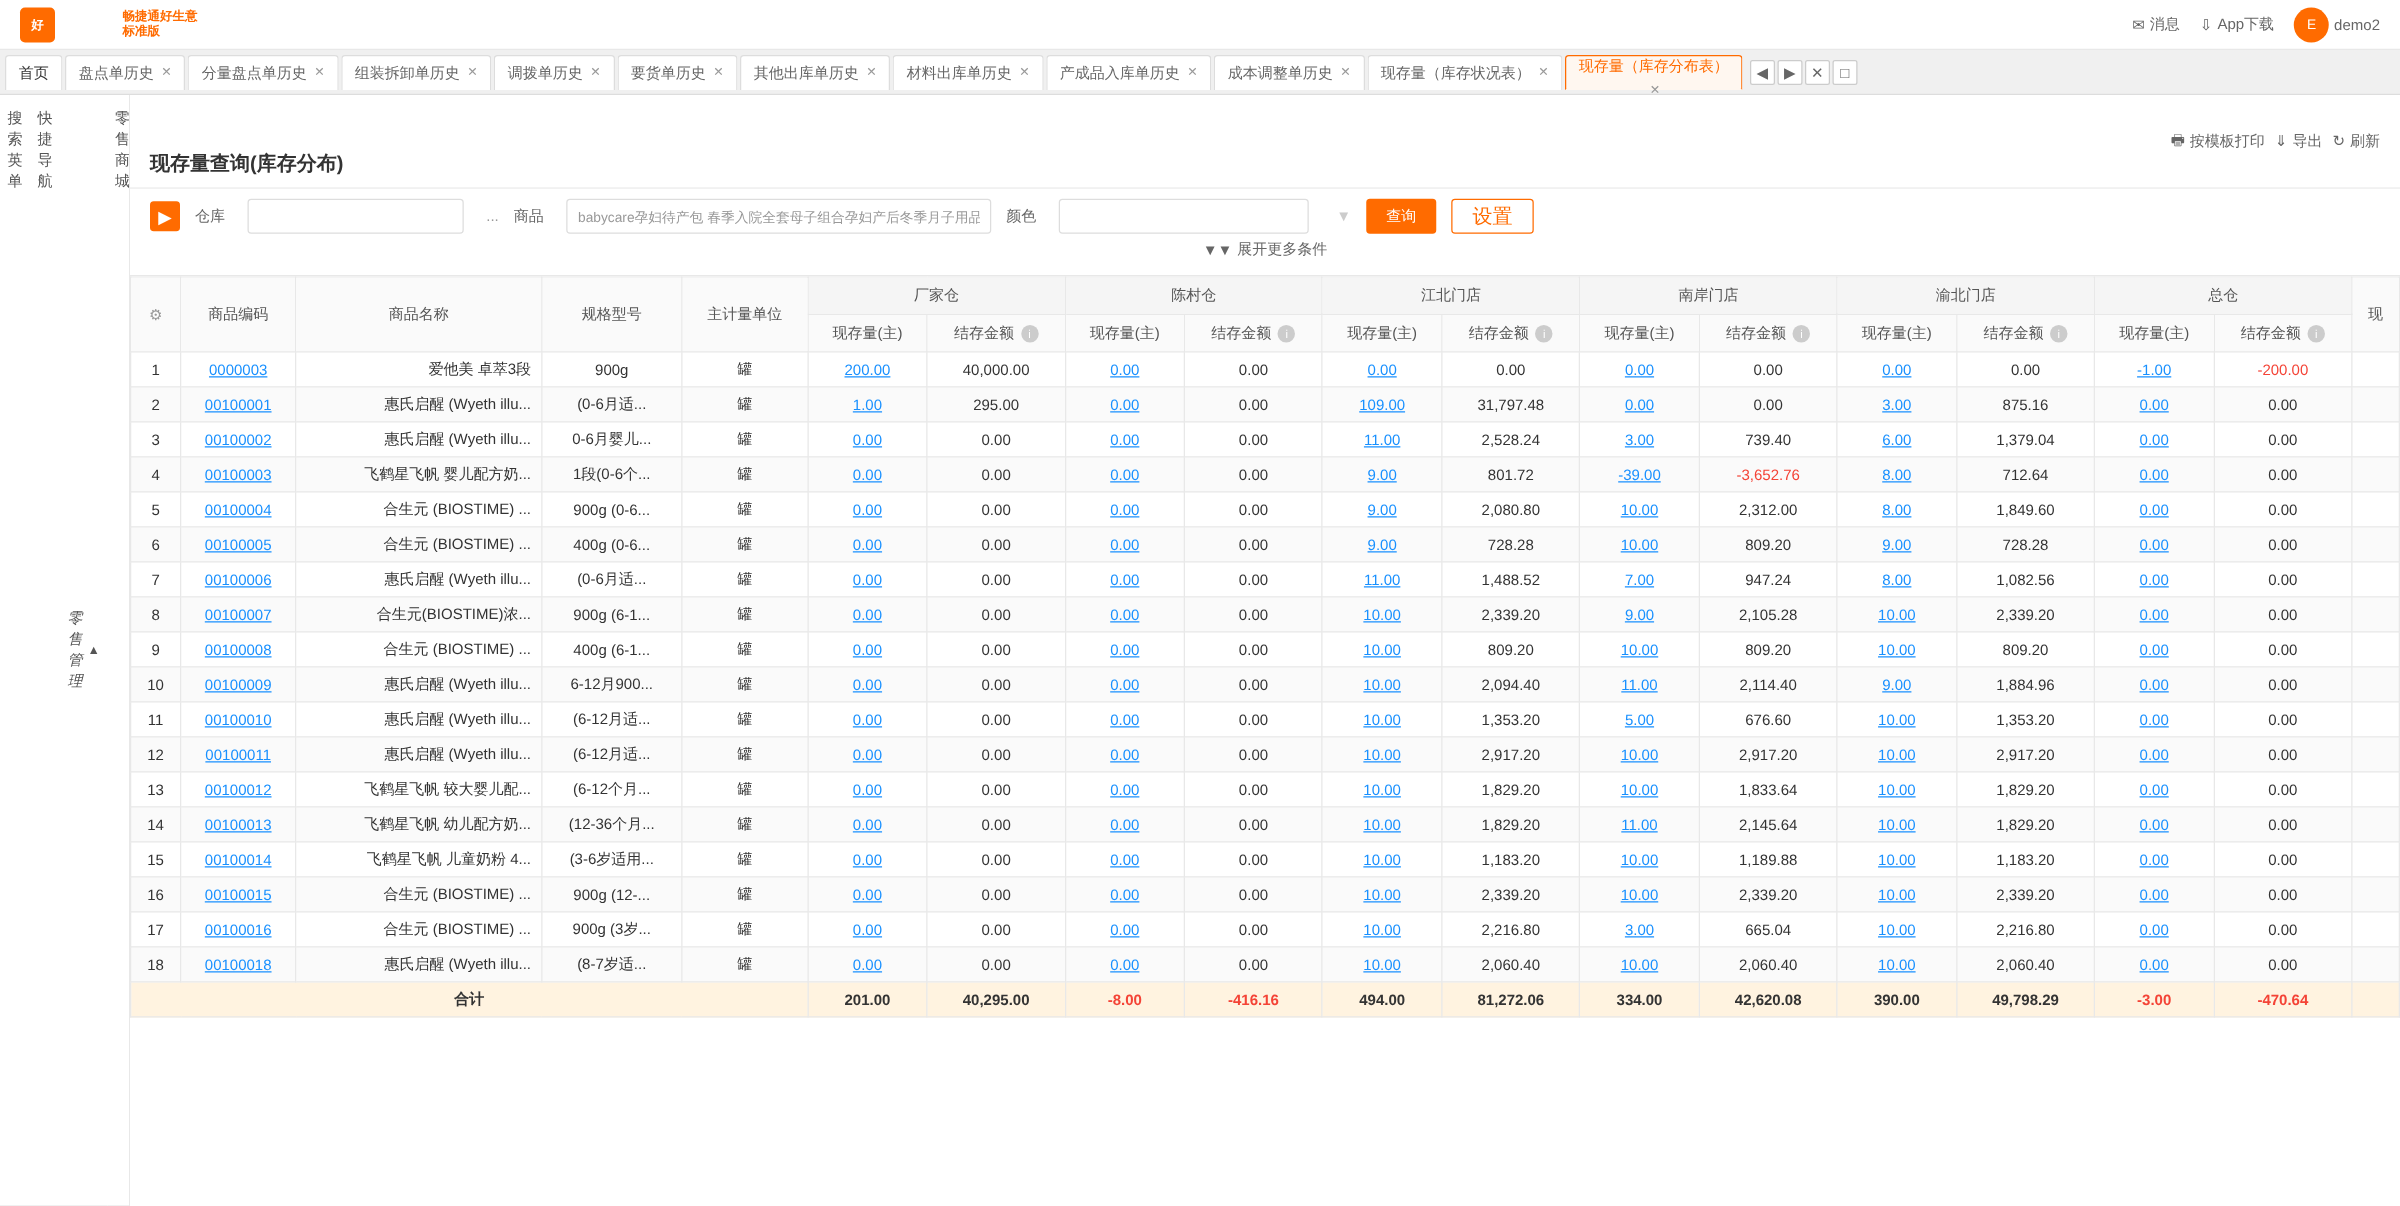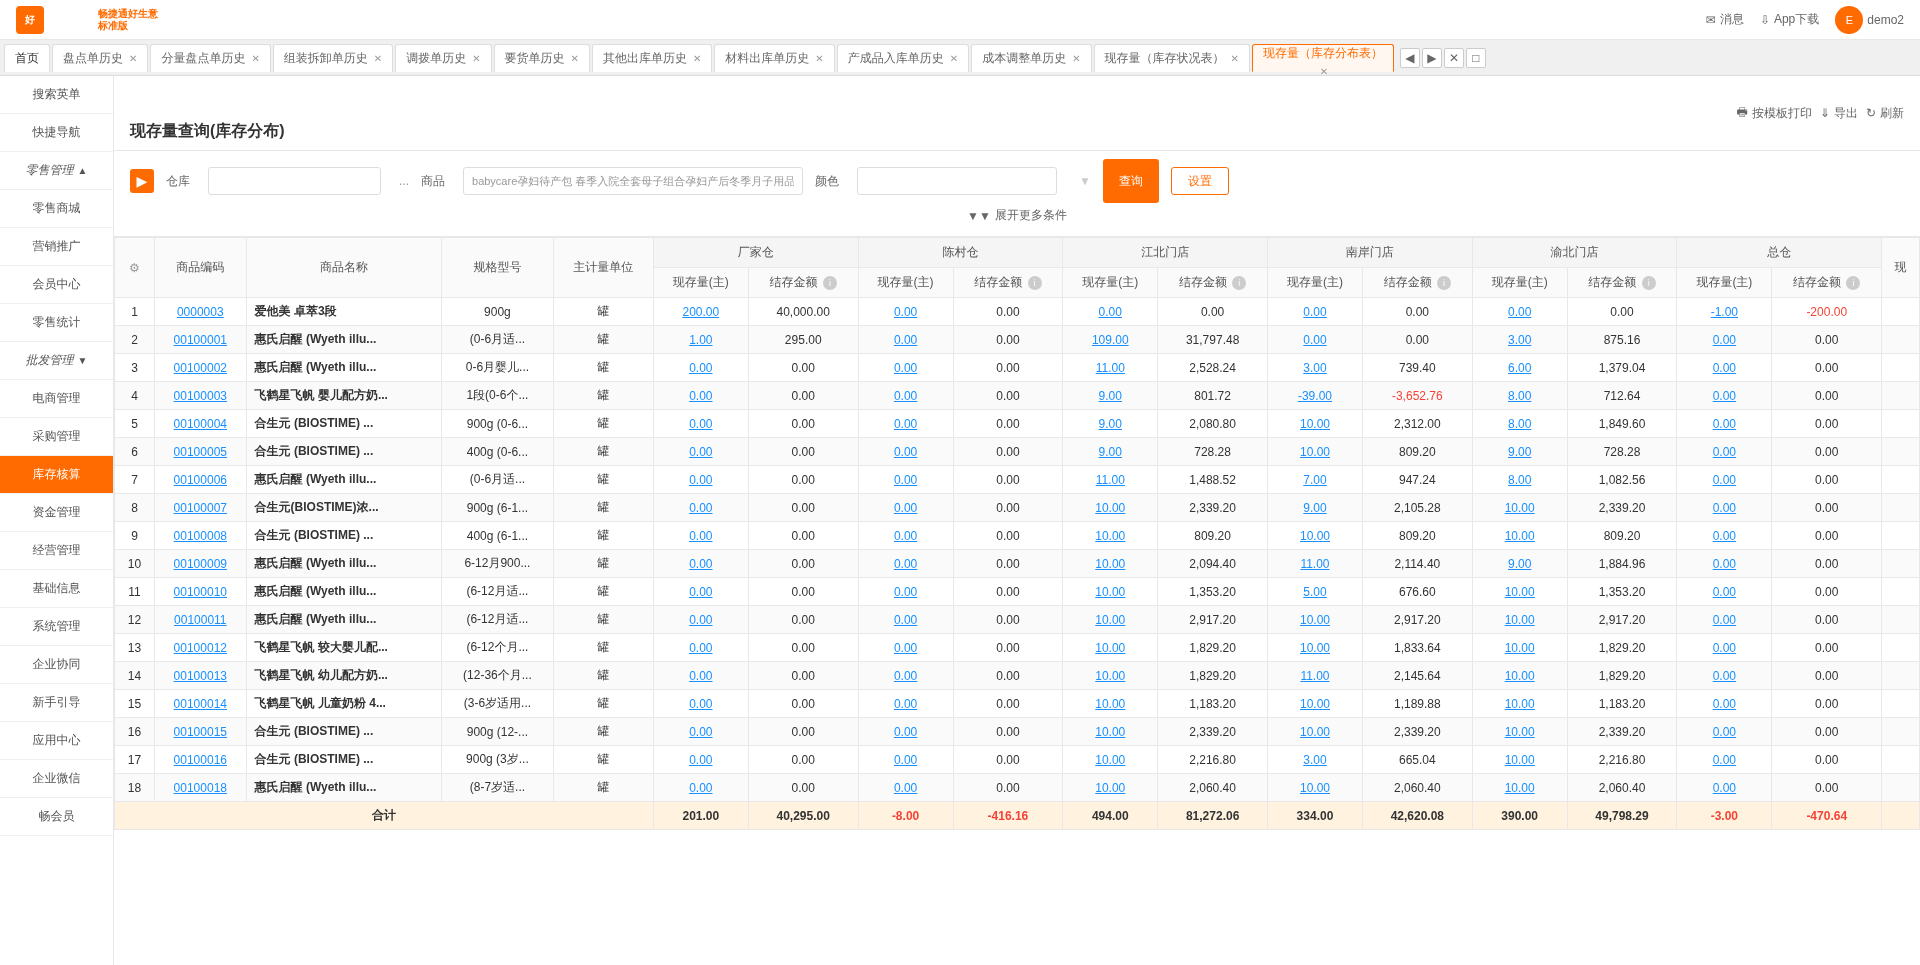--- a/index.html
+++ b/index.html
@@ -21,21 +21,21 @@
     .tab-item.active { background: #fff7f0; color: #ff6b00; border-color: #ff6b00; border-bottom: 1px solid #fff7f0; flex-direction: column; }
     .tab-item.home { background: #fff; color: #333; }
     .tab-close { font-size: 10px; color: #999; margin-left: 2px; }
     .tabs-nav { display: flex; align-items: center; gap: 2px; margin-left: 4px; }
     .tabs-nav-btn { width: 20px; height: 20px; display: flex; align-items: center; justify-content: center; cursor: pointer; color: #666; border: 1px solid #ccc; background: #fff; border-radius: 2px; }
 
     
     .main-layout { display: flex; height: calc(965px - 76px); }
 
     
-    .sidebar { width: 114px; background: #fff; border-right: 1px solid #e8e8e8; display: flex; flex-direction: column; overflow-y: auto; }
+    .sidebar { width: 104px; background: #fff; border-right: 1px solid #e8e8e8; display: flex; flex-direction: row; overflow-y: auto; }
     .sidebar-item { padding: 10px 6px; text-align: center; cursor: pointer; font-size: 12px; color: #555; border-bottom: 1px solid #f0f0f0; }
     .sidebar-item.active { background: #ff6b00; color: #fff; }
     .sidebar-item.has-sub { display: flex; align-items: center; justify-content: center; gap: 4px; font-style: italic; }
 
     
     .content { flex: 1; display: flex; flex-direction: column; overflow: hidden; }
 
     
     .page-header { background: #fff; padding: 8px 16px; border-bottom: 1px solid #e8e8e8; display: flex; align-items: center; justify-content: space-between; }
     .page-title { font-size: 16px; font-weight: bold; color: #333; margin-top: 37px; }
@@ -43,39 +43,39 @@
     .header-action-btn { display: flex; align-items: center; gap: 4px; font-size: 12px; color: #666; cursor: pointer; }
 
     
     .filter-bar { background: #fff; padding: 8px 16px; border-bottom: 1px solid #e8e8e8; }
     .filter-row { display: flex; align-items: center; gap: 12px; flex-wrap: nowrap; }
     .filter-item { display: flex; align-items: center; gap: 18px; }
     .filter-label { color: #666; font-size: 12px; white-space: nowrap; }
     .filter-input { height: 28px; border: 1px solid #ddd; border-radius: 3px; padding: 0 8px; font-size: 12px; color: #333; min-width: 80px; }
     .filter-input-wide { min-width: 340px; font-size: 11px; color: #999; }
     .expand-btn { display: flex; align-items: center; gap: 4px; font-size: 12px; color: #666; cursor: pointer; }
-    .query-btn { background: #ff6b00; color: #fff; border: none; height: 44px; padding: 0 16px; border-radius: 3px; font-size: 12px; cursor: pointer; }
-    .settings-btn { background: #fff; color: #ff6b00; border: 1px solid #ff6b00; height: 28px; padding: 0 16px; border-radius: 3px; font-size: 12px; cursor: pointer; }
+    .query-btn { background: #ff6b00; color: #fff; border: none; height: 28px; padding: 0 16px; border-radius: 3px; font-size: 12px; cursor: pointer; }
+    .settings-btn { background: #fff; color: #ff6b00; border: 1px solid #ff6b00; height: 28px; padding: 0 16px; border-radius: 3px; font-size: 16px; cursor: pointer; }
     .filter-arrow { width: 24px; height: 24px; background: #ff6b00; color: #fff; display: flex; align-items: center; justify-content: center; border-radius: 3px; cursor: pointer; font-size: 14px; flex-shrink: 0; }
     .filter-second-row { display: flex; justify-content: center; align-items: center; padding: 4px 0; }
 
     
     .table-container { flex: 1; overflow: auto; background: #fff; }
     table { width: 100%; border-collapse: collapse; font-size: 12px; }
     th { background: #fafafa; border: 1px solid #e8e8e8; padding: 6px 8px; text-align: center; font-weight: normal; color: #555; white-space: nowrap; position: sticky; top: 0; z-index: 10; }
     th.group-header { background: #f5f5f5; }
     td { border: 1px solid #e8e8e8; padding: 5px 8px; text-align: center; white-space: nowrap; }
     .row-even td { background: #fff; }
     .row-odd td { background: #fafafa; }
     .summary-row td { background: #fff3e0; font-weight: bold; }
     .text-red { color: #f44336; }
     .text-link { color: #1890ff; text-decoration: underline; cursor: pointer; }
     .col-no { width: 40px; }
     .settings-icon { cursor: pointer; color: #999; }
-    td.text-left { text-align: left; font-weight: bold; }
+    td.text-left { text-align: right; }
 
     .info-icon { display: inline-flex; align-items: center; justify-content: center; width: 14px; height: 14px; border-radius: 50%; background: #ccc; color: #fff; font-size: 9px; margin-left: 2px; cursor: pointer; }
 
     
     ::-webkit-scrollbar { width: 6px; height: 6px; }
     ::-webkit-scrollbar-thumb { background: #ccc; border-radius: 3px; }
     ::-webkit-scrollbar-track { background: #f5f5f5; }
   </style>
 </head>
 <body>

